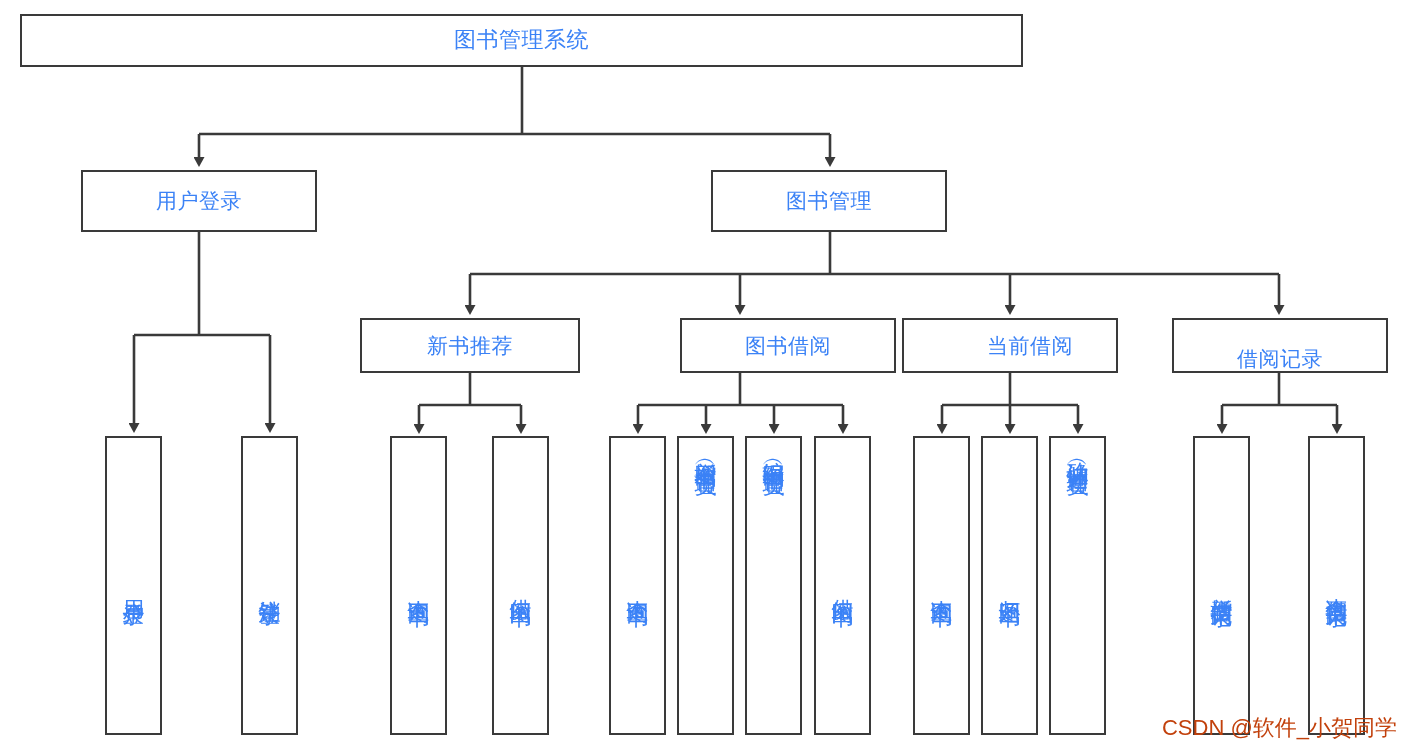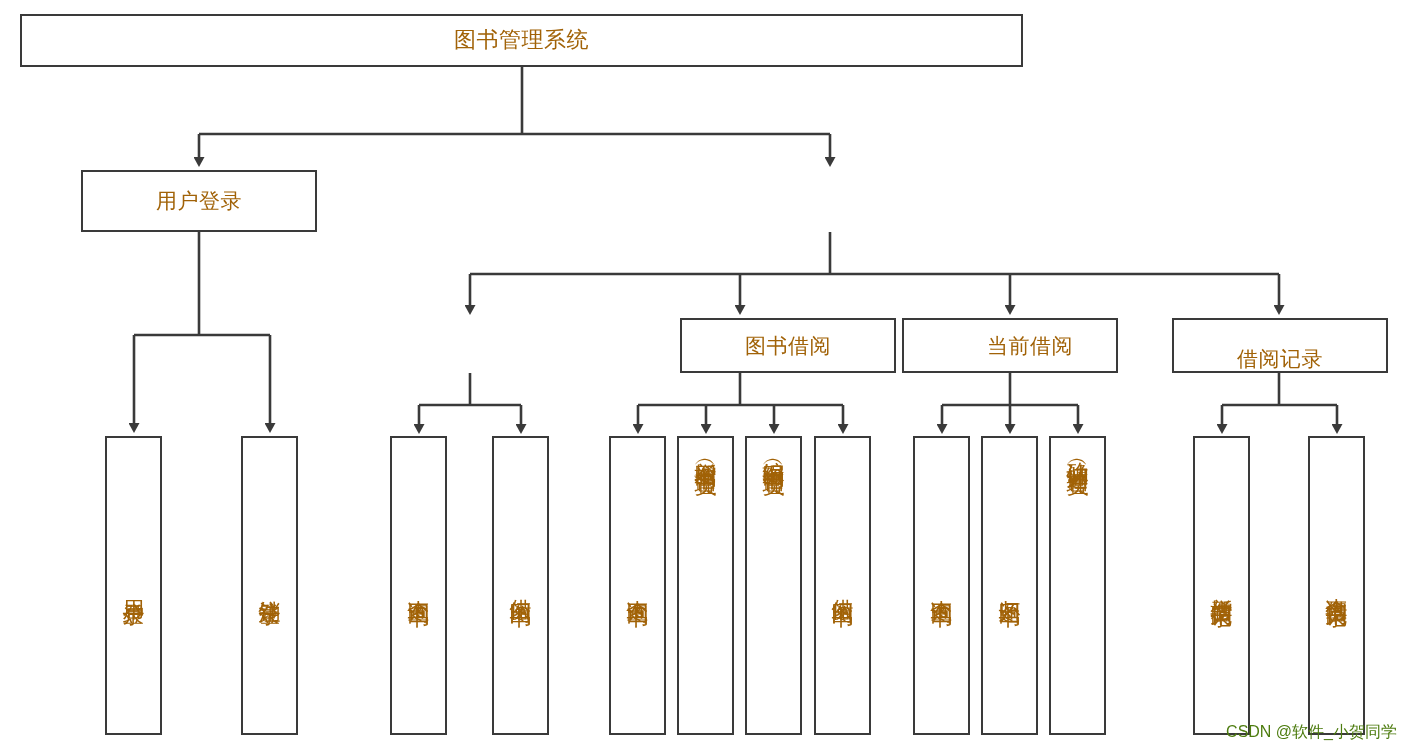--- a/index.html
+++ b/index.html
@@ -27,21 +27,21 @@
     pointer-events: none;
   }
   .node {
     position: absolute;
     box-sizing: border-box;
     background: #ffffff;
     border: 2px solid #3a3a3a;
     display: flex;
     align-items: center;
     justify-content: center;
-    color: #a16207;
+    color: #3b82f6;
   }
   .node .label {
     display: block;
     text-align: center;
     letter-spacing: 0.5px;
   }
   .node.horiz .label {
     font-size: 21px;
     line-height: 1.2;
     white-space: nowrap;
@@ -64,22 +64,22 @@
     max-height: 286px;
   }
   .node.leaf.centered {
     align-items: center;
     padding-top: 0;
   }
   .watermark {
     position: absolute;
     right: 8px;
     bottom: 4px;
-    font-size: 16px;
-    color: #4d7c0f;
+    font-size: 22px;
+    color: #c2410c;
     white-space: nowrap;
     font-family: "Liberation Sans", "DejaVu Sans", sans-serif;
   }
 </style>
 </head>
 <body>
 
 <div id="canvas">
 
   <svg class="wires" viewBox="0 0 1405 747" xmlns="http://www.w3.org/2000/svg">
@@ -132,21 +132,27 @@
     </g>
   </svg>
 
   <div class="node horiz root" style="left:20px; top:14px; width:1003px; height:53px;">
     <span class="label">图书管理系统</span>
   </div>
 
   <div class="node horiz" style="left:81px; top:170px; width:236px; height:62px;">
     <span class="label">用户登录</span>
   </div>
-
+  <div class="node horiz" style="left:711px; top:170px; width:236px; height:62px;">
+    <span class="label">图书管理</span>
+  </div>
+
+  <div class="node horiz" style="left:360px; top:318px; width:220px; height:55px;">
+    <span class="label">新书推荐</span>
+  </div>
   <div class="node horiz" style="left:632px; top:318px; width:216px; height:55px;margin-left:48px;">
     <span class="label">图书借阅</span>
   </div>
   <div class="node horiz" style="left:902px; top:318px; width:216px; height:55px;padding-left:40px;">
     <span class="label">当前借阅</span>
   </div>
   <div class="node horiz" style="left:1172px; top:318px; width:216px; height:55px;align-items:flex-end;">
     <span class="label">借阅记录</span>
   </div>
 

